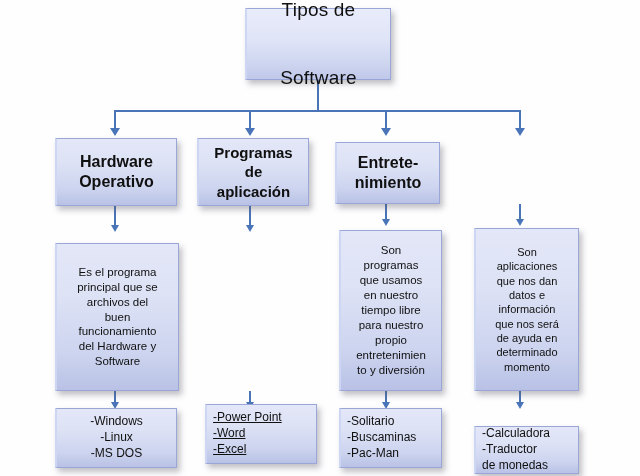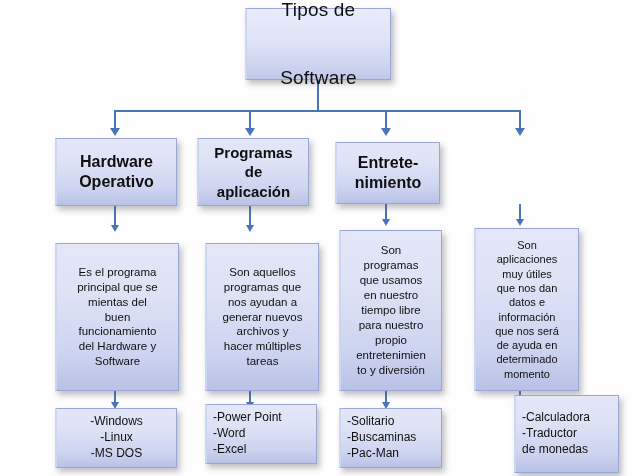--- a/index.html
+++ b/index.html
@@ -152,53 +152,43 @@
 
   <div class="conn v-line" style="left:385px; top:204px; height:18px;"></div>
   <div class="arrow-head small" style="left:382px; top:219px;"></div>
 
   <div class="conn v-line" style="left:519px; top:204px; height:18px;"></div>
   <div class="arrow-head small" style="left:516px; top:219px;"></div>
 
   <div class="box desc-box" style="left:55px; top:243px; width:124px; height:148px;">
     <span class="line">Es el programa</span>
     <span class="line">principal que se</span>
-    <span class="line">mientas del</span>
+    <span class="line">archivos del</span>
     <span class="line">buen</span>
     <span class="line">funcionamiento</span>
     <span class="line">del Hardware y</span>
     <span class="line">Software</span>
   </div>
 
-  <div class="box desc-box" style="left:205px; top:243px; width:114px; height:148px;">
-    <span class="line">Son aquellos</span>
-    <span class="line">programas que</span>
-    <span class="line">nos ayudan a</span>
-    <span class="line">generar nuevos</span>
-    <span class="line">archivos y</span>
-    <span class="line">hacer múltiples</span>
-    <span class="line">tareas</span>
-  </div>
 
   <div class="box desc-box" style="left:339px; top:230px; width:103px; height:161px;">
     <span class="line">Son</span>
     <span class="line">programas</span>
     <span class="line">que usamos</span>
     <span class="line">en nuestro</span>
     <span class="line">tiempo libre</span>
     <span class="line">para nuestro</span>
     <span class="line">propio</span>
     <span class="line">entretenimien</span>
     <span class="line">to y diversión</span>
   </div>
 
   <div class="box desc-box" style="left:474px; top:228px; width:105px; height:163px; font-size:11px;">
     <span class="line">Son</span>
     <span class="line">aplicaciones</span>
-    <span class="line">muy útiles</span>
     <span class="line">que nos dan</span>
     <span class="line">datos e</span>
     <span class="line">información</span>
     <span class="line">que nos será</span>
     <span class="line">de ayuda en</span>
     <span class="line">determinado</span>
     <span class="line">momento</span>
   </div>
 
   <div class="conn v-line" style="left:114px; top:391px; height:14px;"></div>
@@ -212,31 +202,31 @@
 
   <div class="conn v-line" style="left:519px; top:391px; height:14px;"></div>
   <div class="arrow-head small" style="left:516px; top:402px;"></div>
 
   <div class="box ex-box" style="left:55px; top:408px; width:122px; height:60px;">
     <span class="line">-Windows</span>
     <span class="line">-Linux</span>
     <span class="line">-MS DOS</span>
   </div>
 
-  <div class="box ex-box left-align" style="left:205px; top:404px; width:112px; height:60px;">
+  <div class="box ex-box left-align" style="left:205px; top:404px; width:112px; height:60px;text-decoration:underline;">
     <span class="line">-Power  Point</span>
     <span class="line">-Word</span>
     <span class="line">-Excel</span>
   </div>
 
   <div class="box ex-box left-align" style="left:339px; top:408px; width:103px; height:60px;">
     <span class="line">-Solitario</span>
     <span class="line">-Buscaminas</span>
     <span class="line">-Pac-Man</span>
   </div>
 
-  <div class="box ex-box left-align" style="left:474px; top:395px; width:105px; height:78px;margin-left:40px;">
+  <div class="box ex-box left-align" style="left:474px; top:426px; width:105px; height:48px;">
     <span class="line"> -Calculadora</span>
     <span class="line">-Traductor</span>
     <span class="line">de monedas</span>
   </div>
 
 </div>
 
 </body></html>

